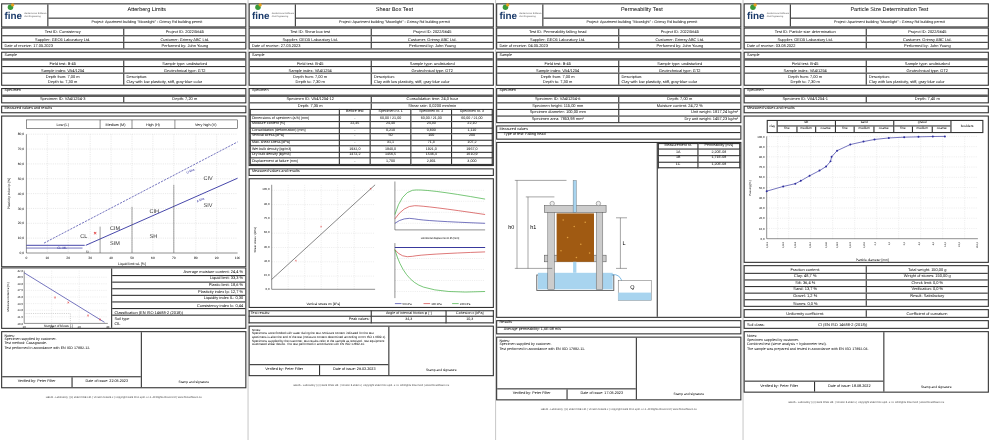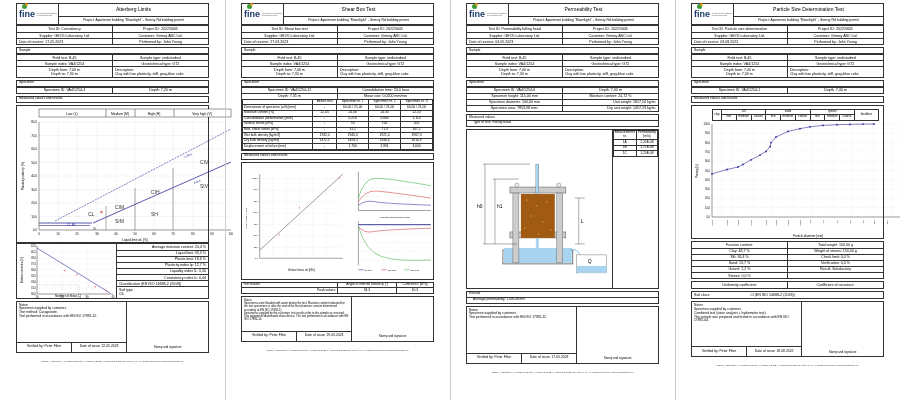--- a/index.html
+++ b/index.html
@@ -1,18 +1,18 @@
 <!DOCTYPE html>
 <html><head>
 <meta charset="utf-8">
 <style>
 *{box-sizing:border-box;margin:0;padding:0}
 html,body{width:900px;height:400px;background:#fff;overflow:hidden;font-family:"Liberation Sans",sans-serif;color:#000}
 .wrap{position:relative;width:900px;height:400px}
-.page{position:absolute;top:0;width:225px;height:400px;padding:3px 16px;font-size:3.6px;line-height:1.15}
+.page{position:absolute;top:0;width:225px;height:400px;padding:3px 1px;font-size:3.6px;line-height:1.15}
 .sep{position:absolute;top:0;width:1px;height:400px;background:#ccc}
 .box{border:0.6px solid #333;margin-bottom:2px}
 .hdr{display:flex;border:0.6px solid #333;height:22px}
 .logo{width:42px;border-right:0.6px solid #333;display:flex;align-items:center;padding-left:2px;gap:2px}
 .logo .fine{font-weight:bold;font-size:9px;color:#1a3a6a;position:relative}
 .logo .dot{position:absolute;left:3px;top:-5px;width:5px;height:5px;border-radius:50%;background:#3a9a3a}
 .logo .dot2{position:absolute;left:6px;top:-6px;width:3px;height:3px;border-radius:50%;background:#e8a020}
 .logo .lt{font-size:2px;color:#555;line-height:1.1}
 .hright{flex:1;display:flex;flex-direction:column}
 .title{flex:1;display:flex;align-items:center;justify-content:center;font-size:5px;border-bottom:0.6px solid #333}

